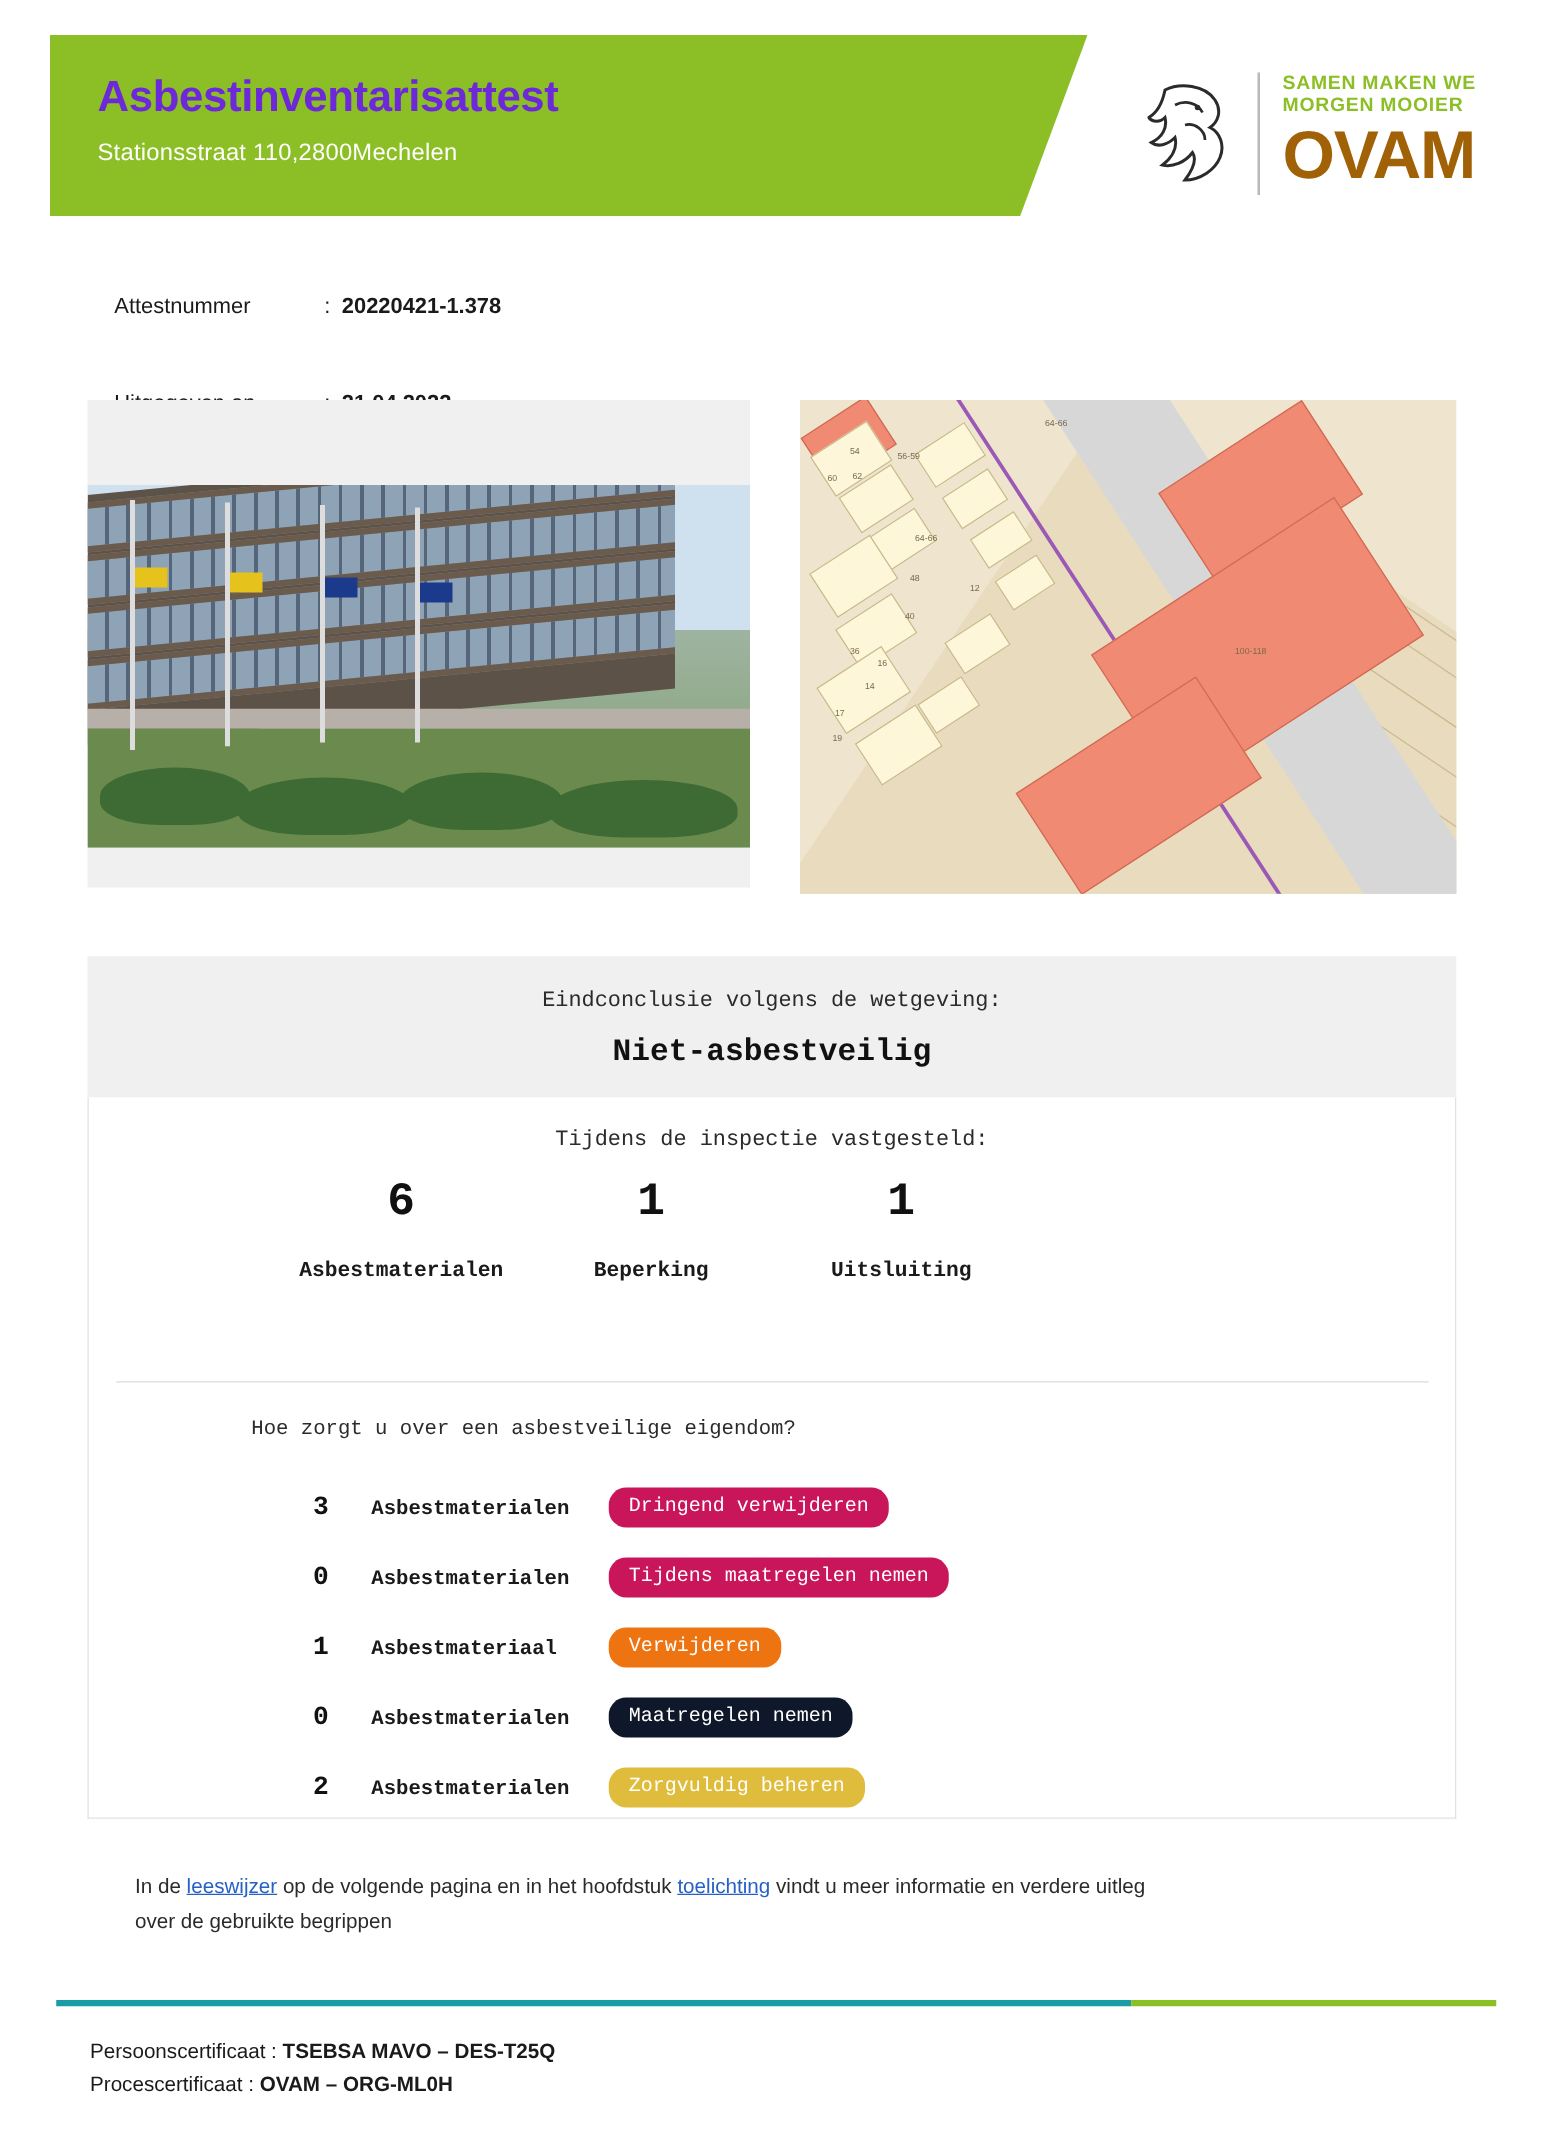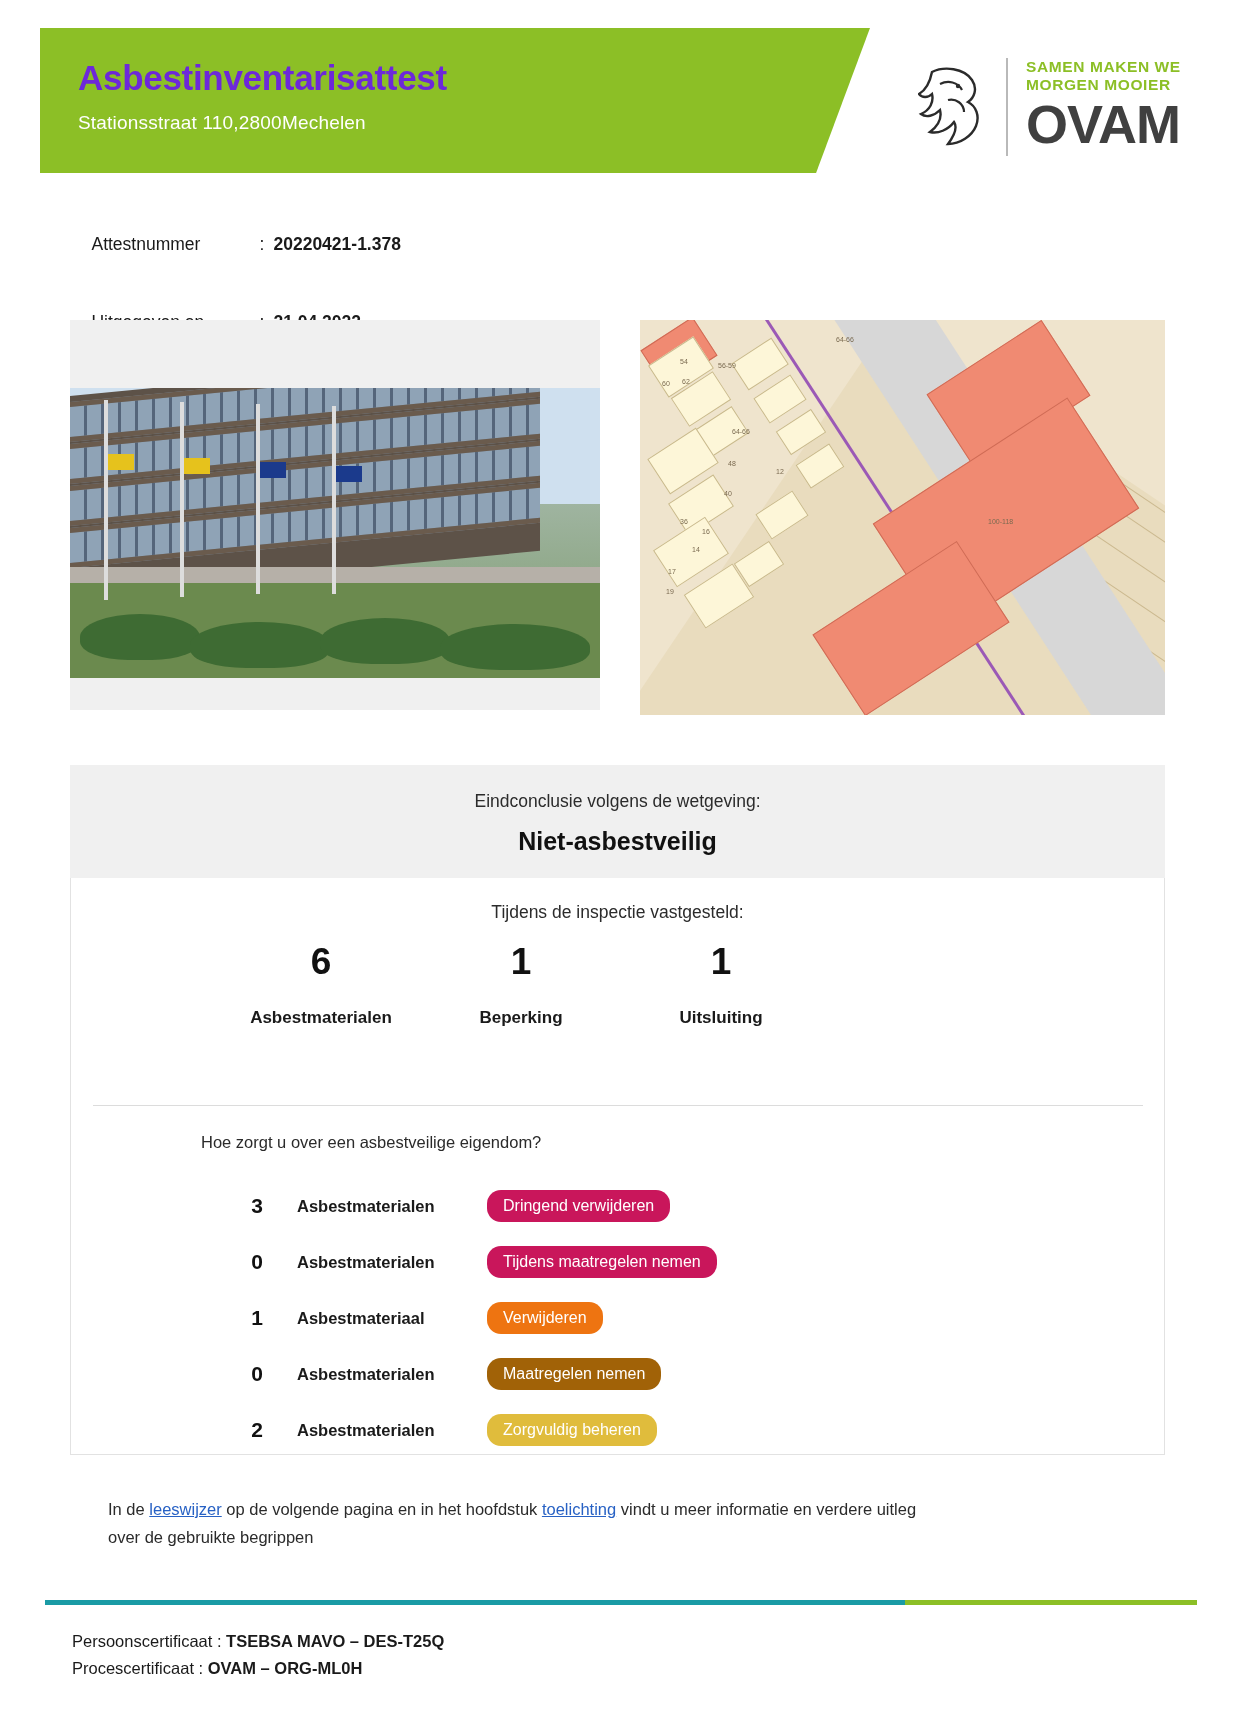--- a/index.html
+++ b/index.html
@@ -82,21 +82,21 @@
     line-height: 18px;
     letter-spacing: 0.6px;
   }
   .logo-ovam {
     position: absolute;
     left: 116px;
     top: 44px;
     font-size: 54px;
     font-weight: bold;
     letter-spacing: -1px;
-    color: #404040;
+    color: #a16207;
     line-height: 56px;
   }
 
   
   .meta {
     position: absolute;
     top: 205px;
     left: 72px;
     font-size: 17.5px;
     line-height: 26px;
@@ -227,20 +227,21 @@
     color: #7a6a50;
   }
 
   
   .panel {
     position: absolute;
     top: 765px;
     left: 70px;
     width: 1095px;
     height: 690px;
+    font-family: Liberation Mono, monospace;
   }
   .panel-top {
     position: absolute;
     top: 0; left: 0;
     width: 1095px;
     height: 113px;
     background: #f0f0f0;
   }
   .panel-top-label {
     position: absolute;
@@ -542,21 +543,21 @@
         <div class="pill" style="background:#c9165b;">Tijdens maatregelen nemen</div>
       </div>
       <div class="action-row">
         <div class="action-num">1</div>
         <div class="action-mat">Asbestmateriaal</div>
         <div class="pill" style="background:#ee7411;">Verwijderen</div>
       </div>
       <div class="action-row">
         <div class="action-num">0</div>
         <div class="action-mat">Asbestmaterialen</div>
-        <div class="pill" style="background:#a16207;">Maatregelen nemen</div>
+        <div class="pill" style="background:#0f172a;">Maatregelen nemen</div>
       </div>
       <div class="action-row">
         <div class="action-num">2</div>
         <div class="action-mat">Asbestmaterialen</div>
         <div class="pill" style="background:#e0bc3c;">Zorgvuldig beheren</div>
       </div>
     </div>
   </div>
 </div>
 

